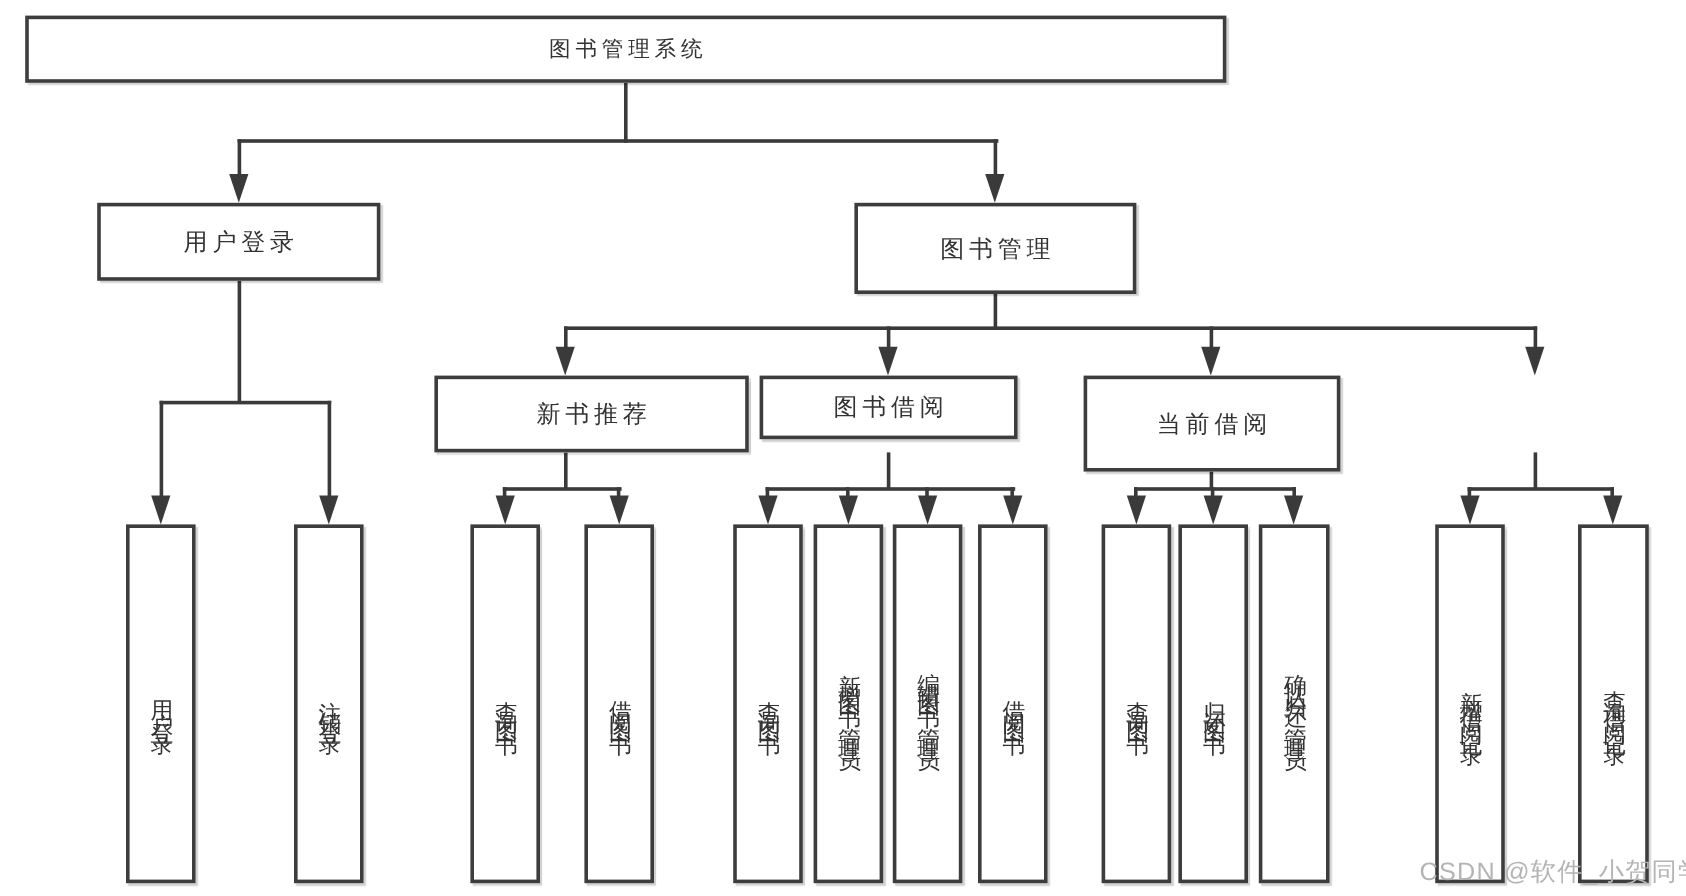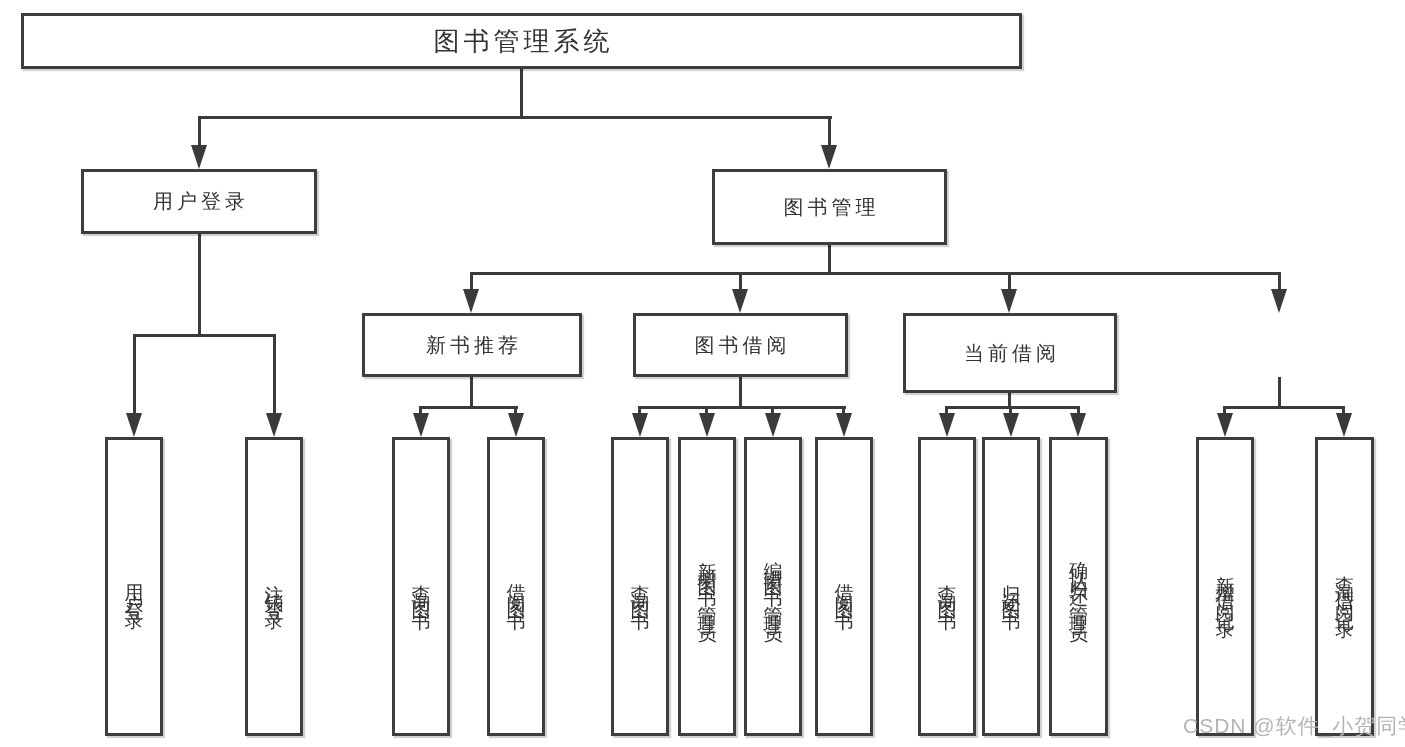--- a/index.html
+++ b/index.html
@@ -29,21 +29,21 @@
   .node{
     position:absolute;
     box-sizing:border-box;
     background:#fff;
     border:3px solid var(--border);
     box-shadow:2px 2px 1px rgba(0,0,0,0.18);
     display:flex;align-items:center;justify-content:center;
     font-size:20px;letter-spacing:4px;
     z-index:2;
   }
-  .node.title{font-size:26px;justify-content:center;}
+  .node.title{font-size:18px;justify-content:center;}
   .node .htext{white-space:nowrap;padding-left:4px;}
   .node.leaf .vtext{
     writing-mode:vertical-rl;
     text-orientation:mixed;
     font-size:19px;
     letter-spacing:9px;
     line-height:1.05;
     white-space:nowrap;
   }
   .watermark{
@@ -125,25 +125,25 @@
   </div>
 
   <div class="node" style="left:81px;top:169px;width:236px;height:65px">
     <span class="htext">用户登录</span>
   </div>
 
   <div class="node" style="left:712px;top:169px;width:235px;height:76px">
     <span class="htext">图书管理</span>
   </div>
 
-  <div class="node" style="left:362px;top:313px;width:220px;height:64px">
+  <div class="node" style="left:362px;top:313px;width:262px;height:64px">
     <span class="htext">新书推荐</span>
   </div>
 
-  <div class="node" style="left:633px;top:313px;width:215px;height:64px">
+  <div class="node" style="left:633px;top:313px;width:215px;height:53px">
     <span class="htext">图书借阅</span>
   </div>
 
   <div class="node" style="left:903px;top:313px;width:214px;height:80px">
     <span class="htext">当前借阅</span>
   </div>
 
 
   <div class="node leaf" style="left:105px;top:437px;width:58px;height:299px">
     <span class="vtext">用户登录</span>

